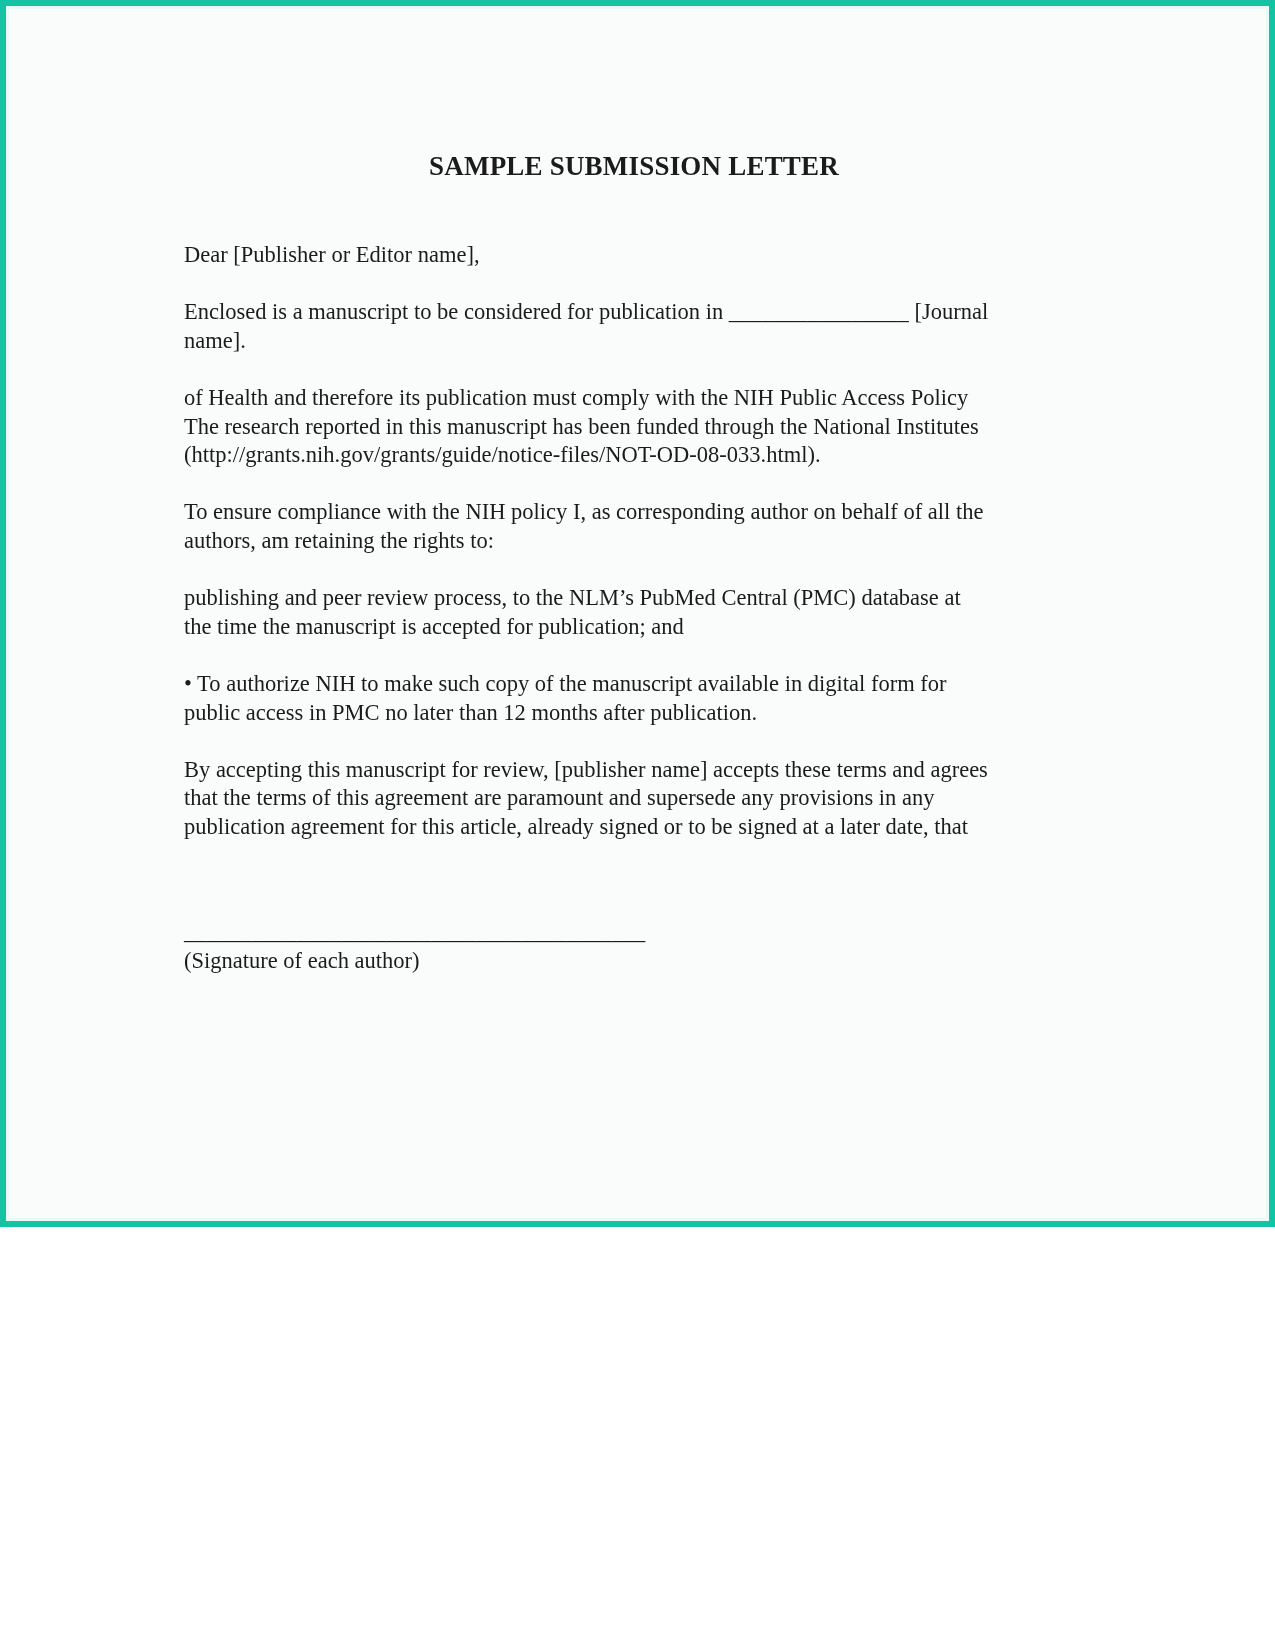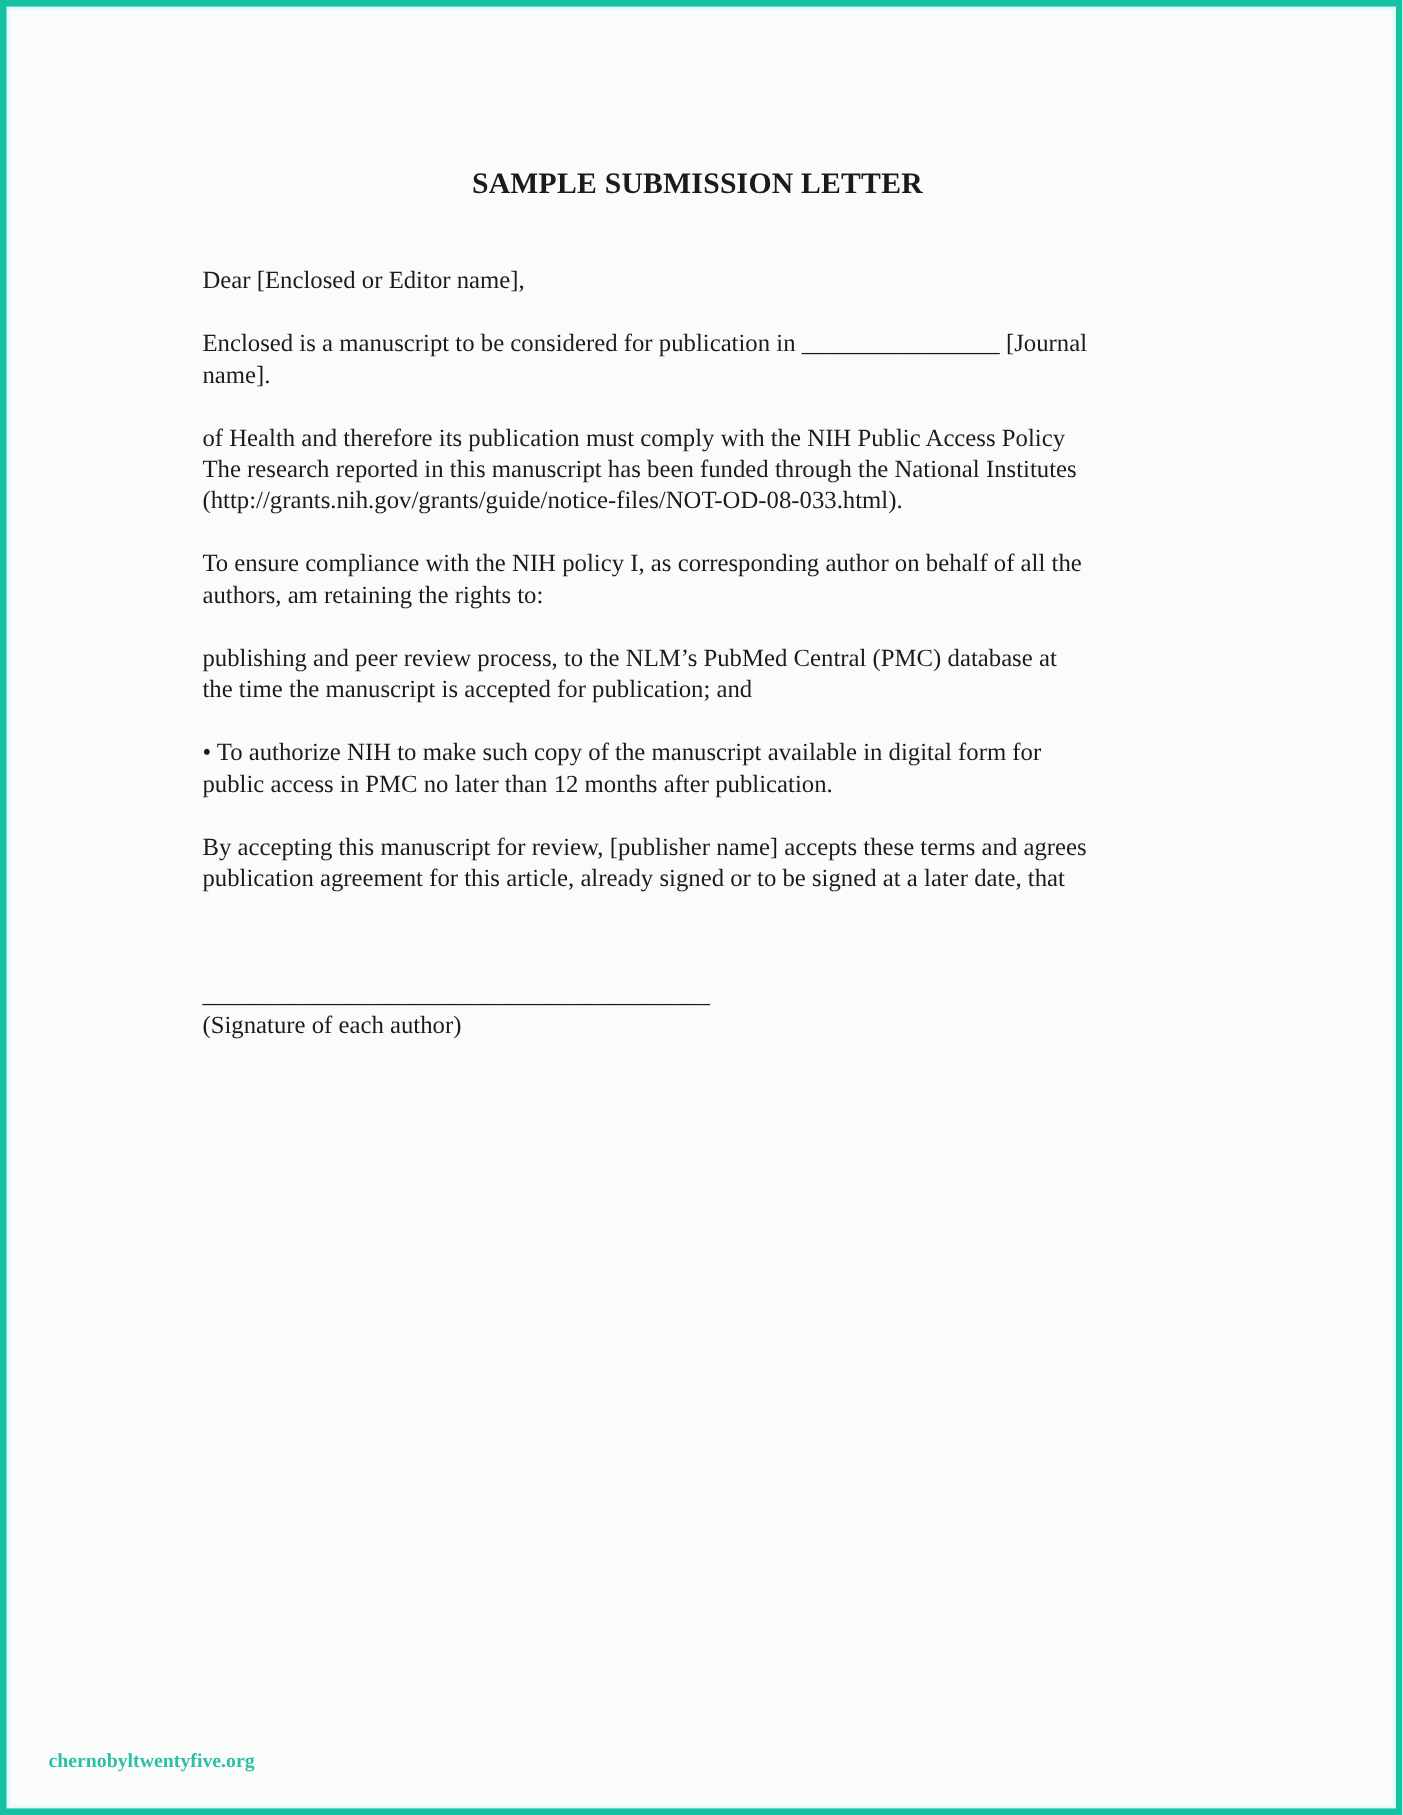--- a/index.html
+++ b/index.html
@@ -3,21 +3,21 @@
 <meta charset="utf-8">
 <style>
   html, body {
     margin: 0;
     padding: 0;
     background: #ffffff;
   }
   .page {
     position: relative;
     width: 1275px;
-    height: 1650px;
+    height: 1227px;
     box-sizing: border-box;
     background: #fafcfb;
     border: 6px solid #13c3a3;
     box-shadow: inset 0 0 0 3px #e7faf6;
     overflow: hidden;
     font-family: "Liberation Serif", "DejaVu Serif", serif;
     color: #1b1b1b;
   }
   .content {
     position: absolute;
@@ -64,21 +64,21 @@
 </style>
 </head>
 <body>
 
 <div class="page">
   <div class="content">
 
     <h1 class="title">SAMPLE SUBMISSION LETTER</h1>
 
     <div class="para first">
-      <div class="line">Dear [Enclosed or Editor name],</div>
+      <div class="line">Dear [Publisher or Editor name],</div>
     </div>
 
     <div class="para">
       <div class="line">Enclosed is a manuscript to be considered for publication in ________________ [Journal</div>
       <div class="line">name].</div>
     </div>
 
     <div class="para">
       <div class="line">of Health and therefore its publication must comply with the NIH Public Access Policy</div>
       <div class="line">The research reported in this manuscript has been funded through the National Institutes</div>
@@ -95,20 +95,21 @@
       <div class="line">the time the manuscript is accepted for publication; and</div>
     </div>
 
     <div class="para">
       <div class="line">• To authorize NIH to make such copy of the manuscript available in digital form for</div>
       <div class="line">public access in PMC no later than 12 months after publication.</div>
     </div>
 
     <div class="para">
       <div class="line">By accepting this manuscript for review, [publisher name] accepts these terms and agrees</div>
+      <div class="line">that the terms of this agreement are paramount and supersede any provisions in any</div>
       <div class="line">publication agreement for this article, already signed or to be signed at a later date, that</div>
     </div>
 
     <div class="signature-block">
       <div class="line sig-line">_________________________________________</div>
       <div class="line">(Signature of each author)</div>
     </div>
 
   </div>
 

